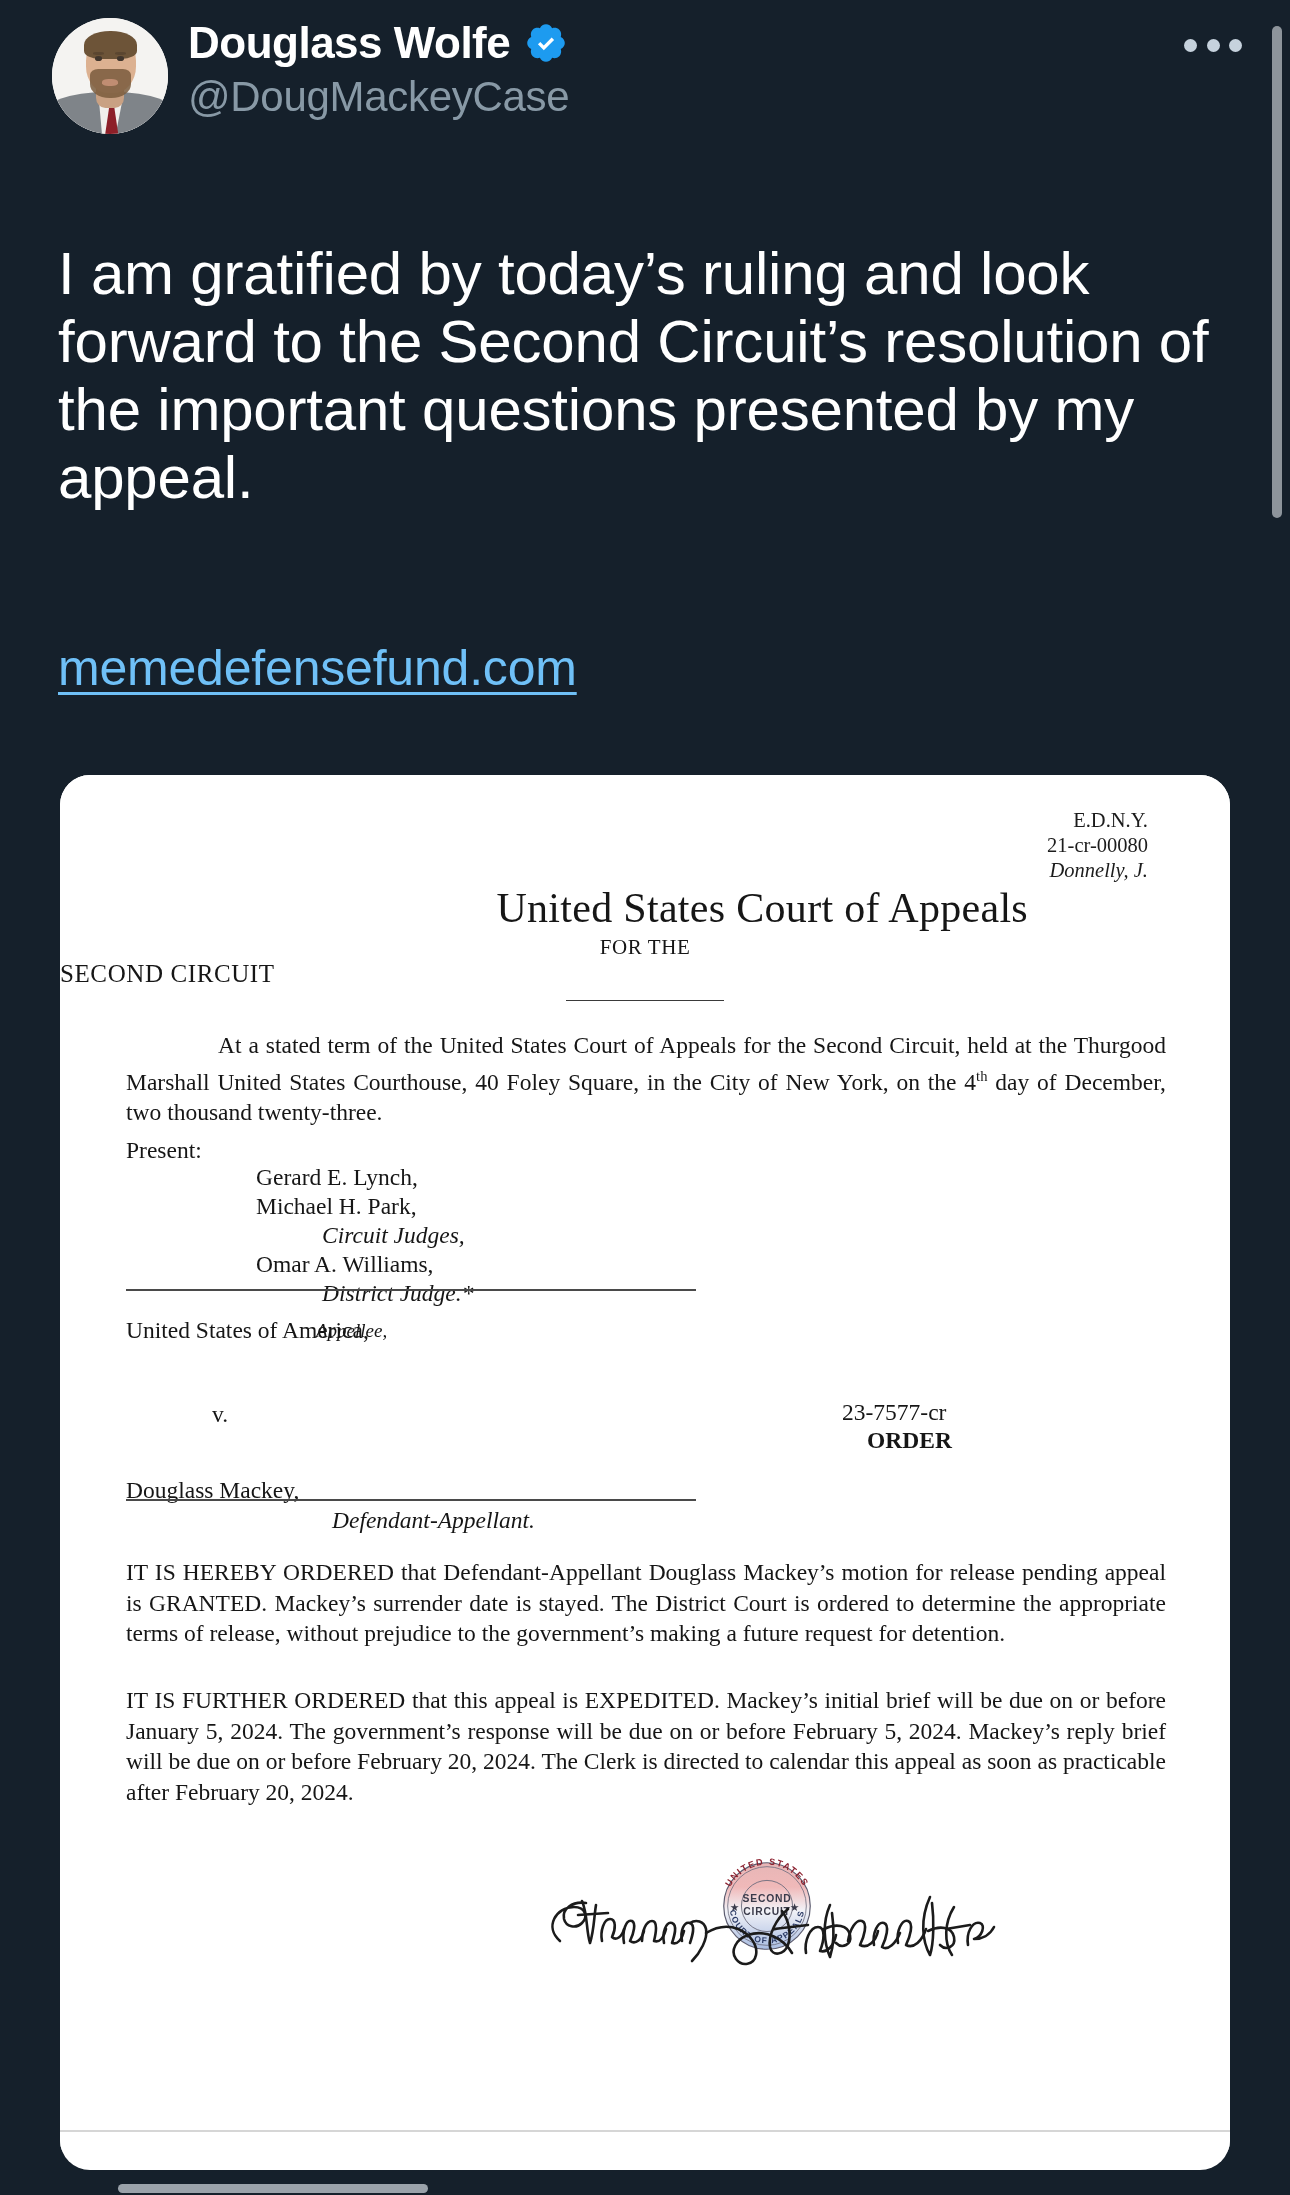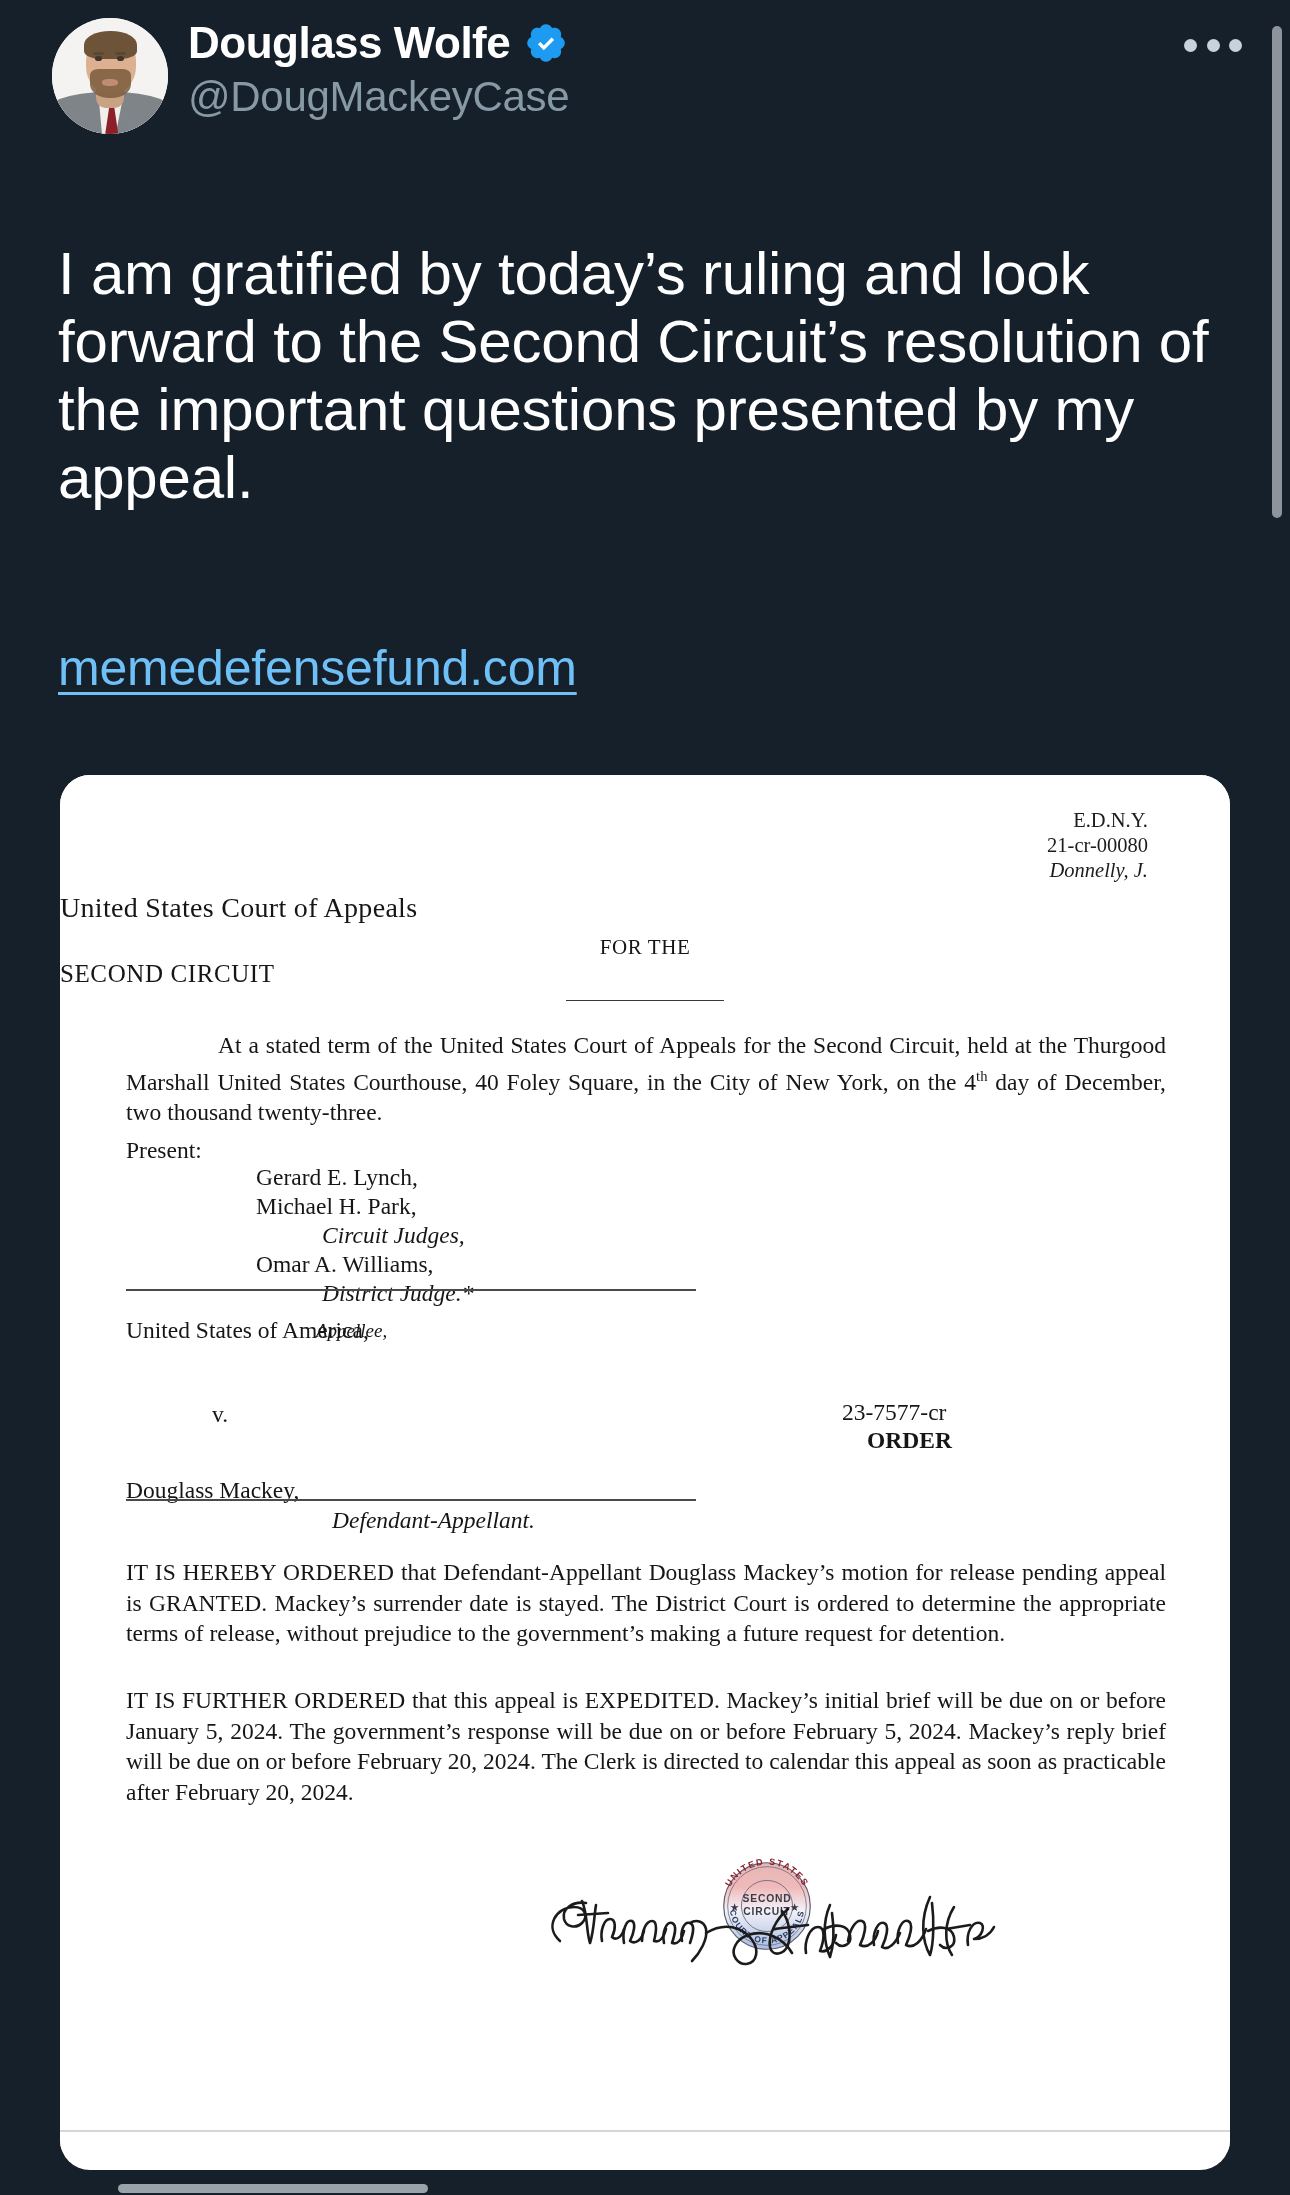--- a/index.html
+++ b/index.html
@@ -205,22 +205,22 @@
     font-size: 20.5px;
     line-height: 25px;
     color: #1c1c1c;
   }
   .doc-caption-top .italic-j { font-style: italic; }
 
   .court-title {
     position: absolute;
     left: 0; top: 110px;
     width: 968px;
-    text-align: left;
-    font-size: 28px;
+    text-align: right;
+    font-size: 42px;
     line-height: 46px;
     letter-spacing: 0.3px;
   }
   .court-sub1 {
     position: absolute;
     left: 0; top: 160px;
     width: 1170px;
     text-align: center;
     font-size: 21px;
     line-height: 24px;

